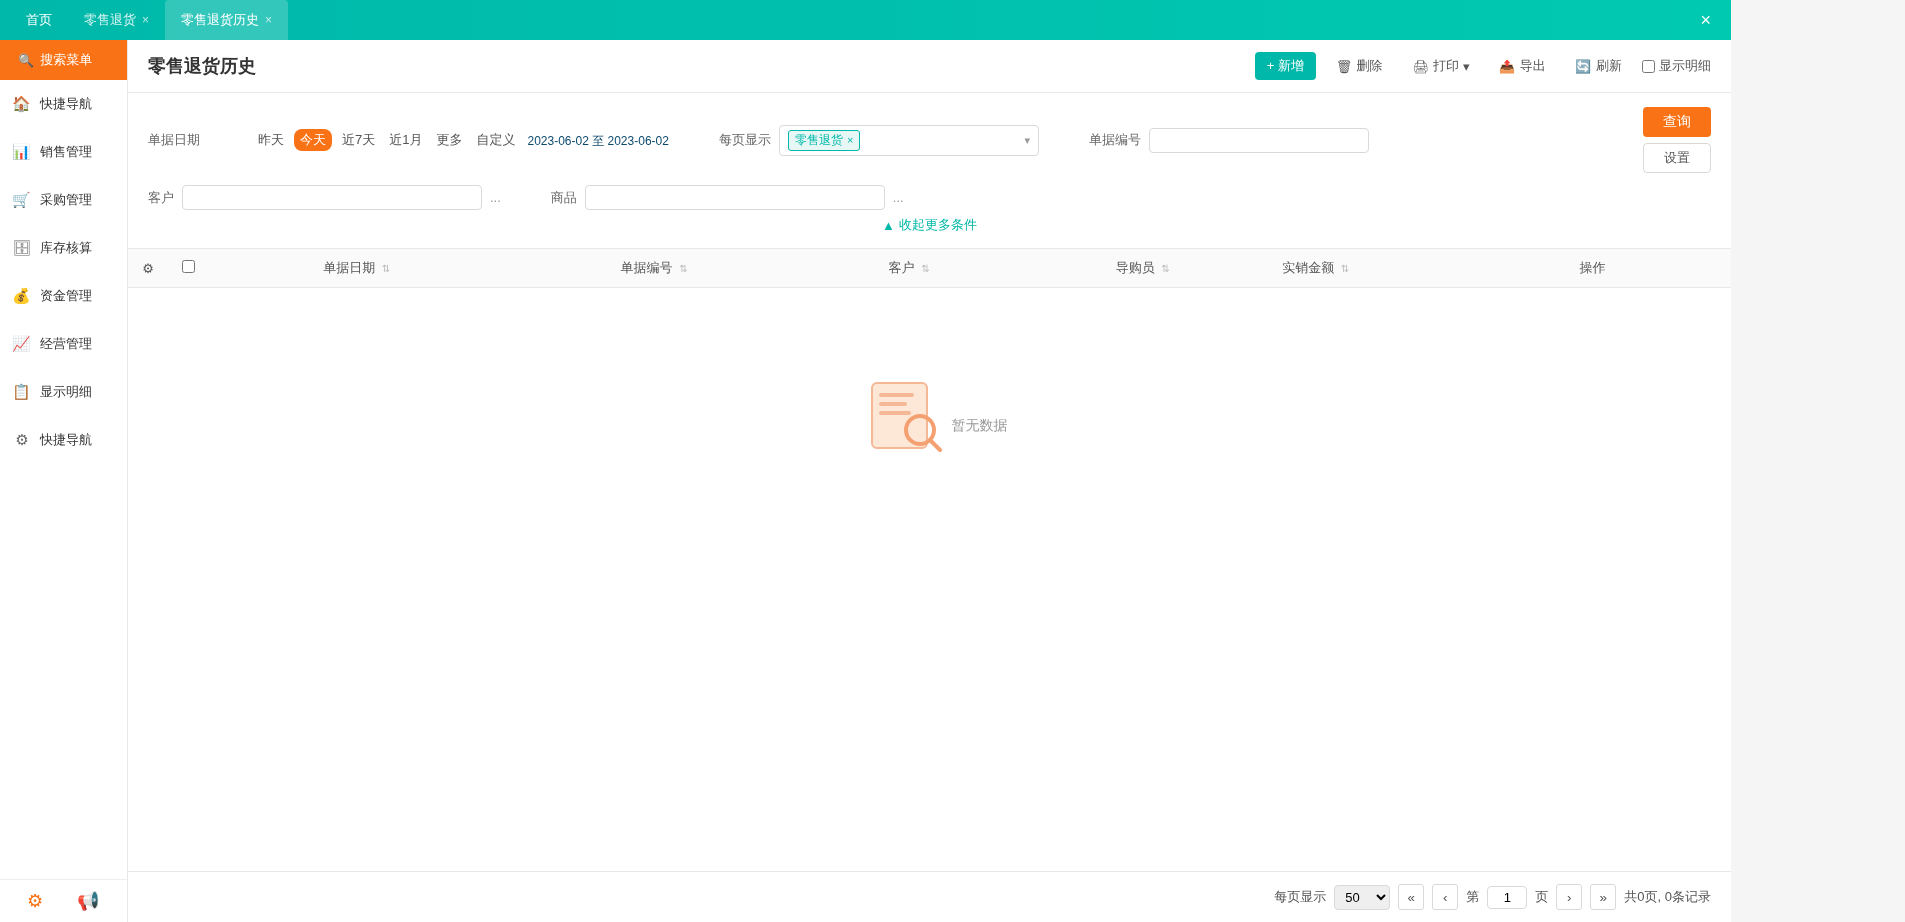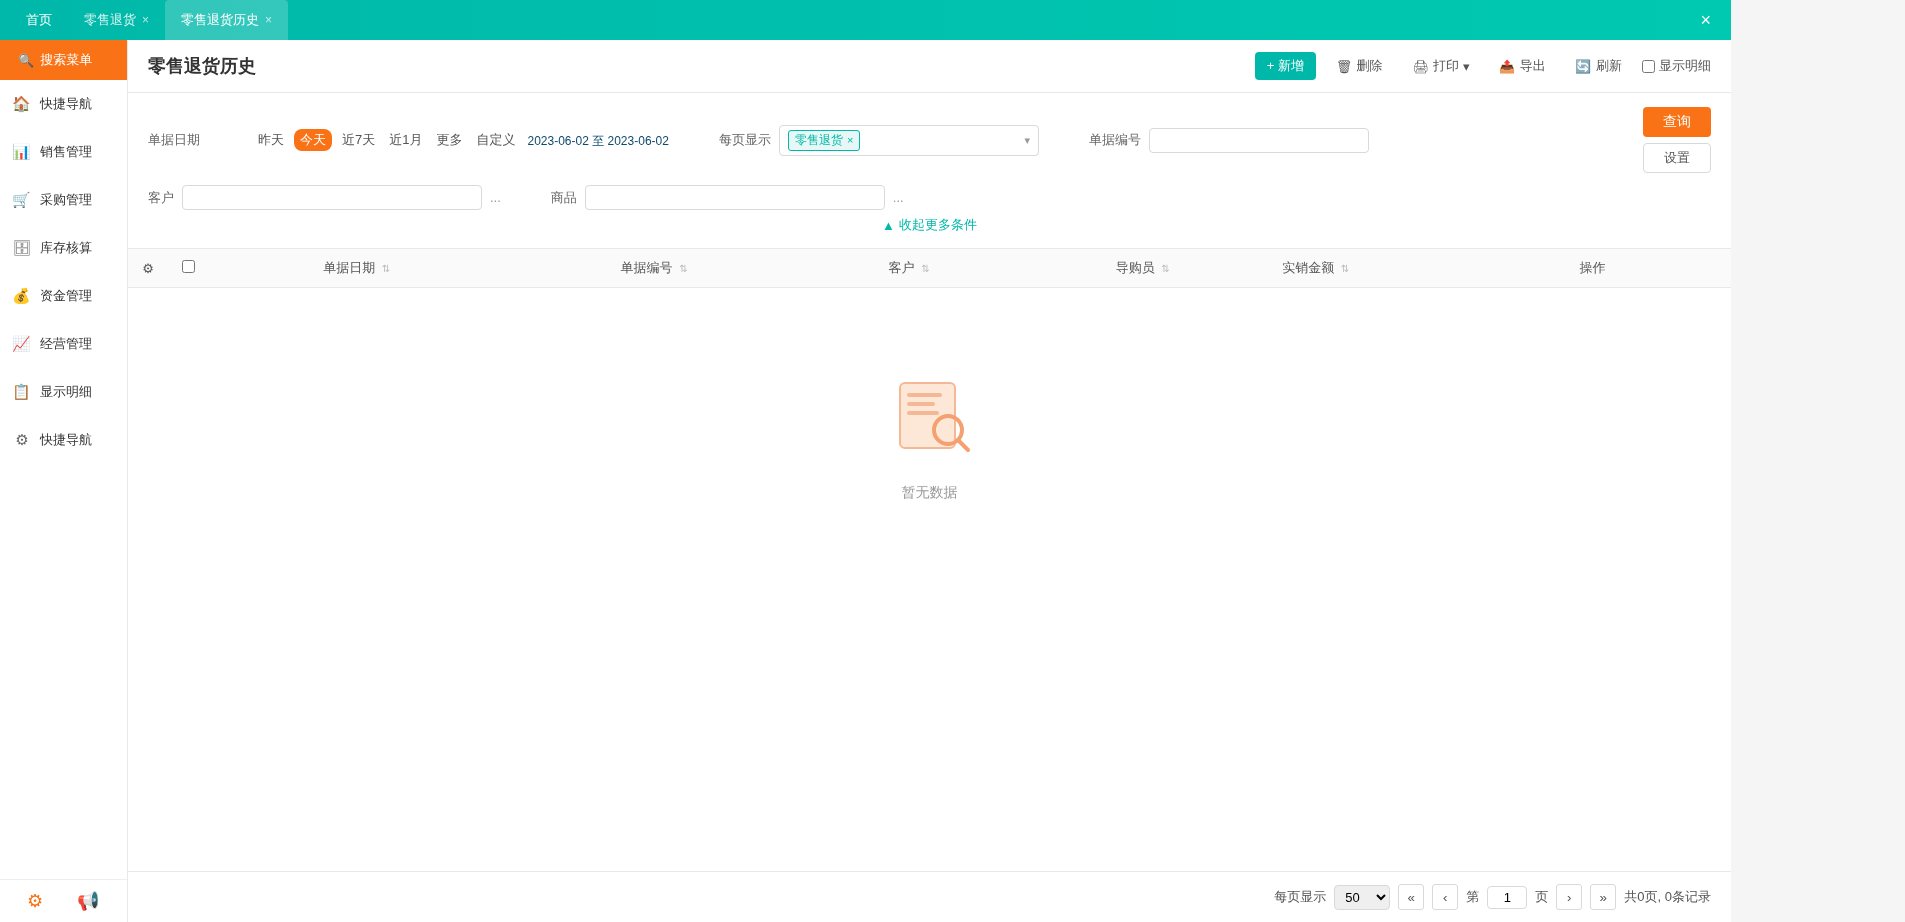--- a/index.html
+++ b/index.html
@@ -69,21 +69,21 @@
 
     table { width: 100%; border-collapse: collapse; }
     thead tr { background: #fafafa; border-bottom: 1px solid #e8e8e8; }
     thead th { padding: 10px 12px; text-align: left; font-weight: 500; color: #555; font-size: 13px; white-space: nowrap; }
     thead th.sortable { cursor: pointer; text-align: center; }
     thead th .sort-arrows { color: #bbb; font-size: 10px; margin-left: 3px; }
     thead th.checkbox-col { width: 40px; text-align: center; }
     thead th.settings-col { width: 40px; text-align: center; }
 
     
-    .empty-state { display: flex; flex-direction: column; align-items: center; justify-content: center; padding: 80px 20px; }
+    .empty-state { display: flex; flex-direction: row; align-items: center; justify-content: center; padding: 80px 20px; }
     .empty-icon { width: 100px; height: 100px; margin-bottom: 16px; }
     .empty-text { color: #999; font-size: 14px; }
 
     
     .pagination { display: flex; align-items: center; justify-content: flex-end; padding: 12px 20px; background: #fff; border-top: 1px solid #e8e8e8; gap: 8px; font-size: 13px; color: #555; }
     .page-size-select { border: 1px solid #d9d9d9; border-radius: 4px; padding: 3px 6px; font-size: 13px; }
     .page-nav-btn { width: 26px; height: 26px; border: 1px solid #d9d9d9; background: #fff; border-radius: 3px; cursor: pointer; display: flex; align-items: center; justify-content: center; color: #555; }
     .page-input { border: 1px solid #d9d9d9; border-radius: 4px; width: 40px; text-align: center; padding: 3px; font-size: 13px; }
   </style>
 </head>

